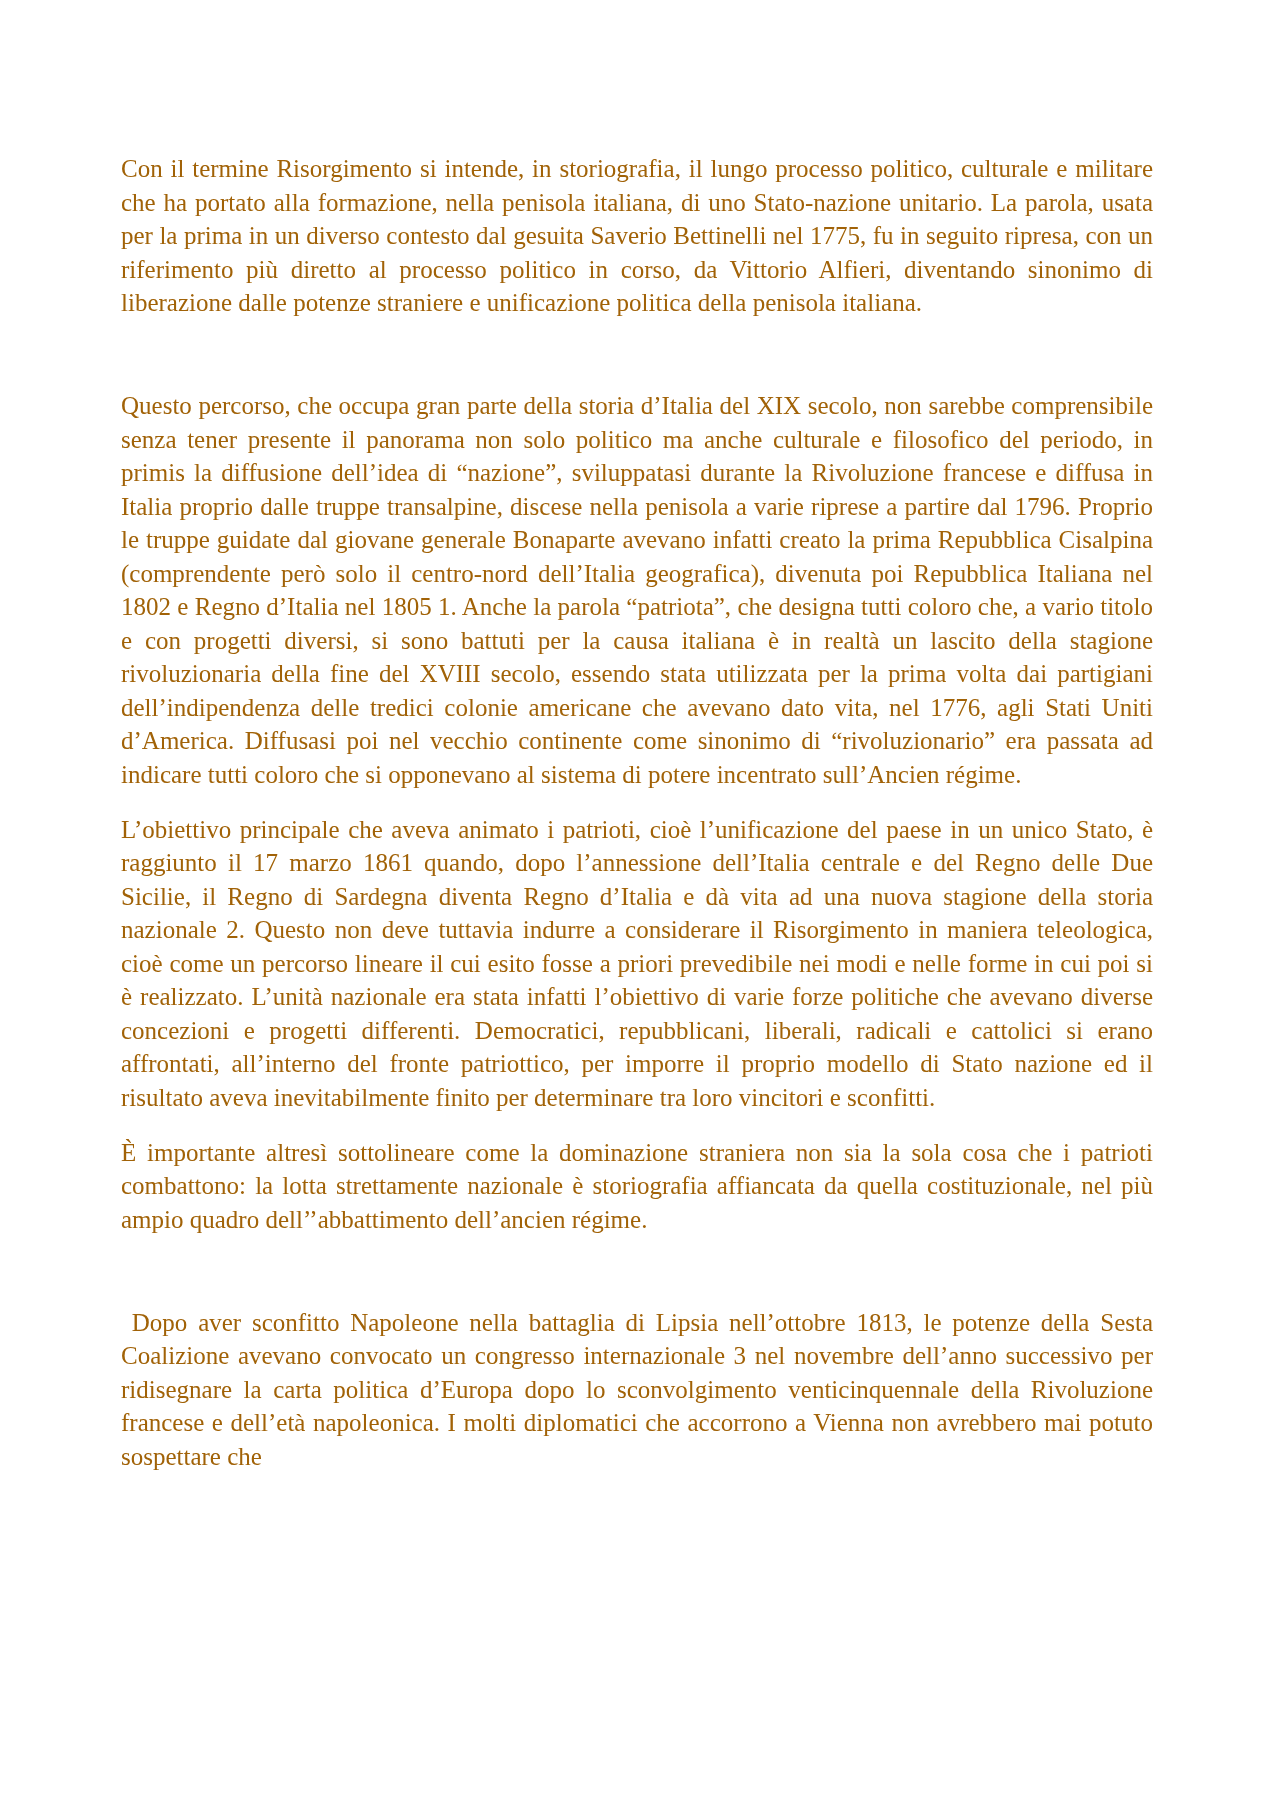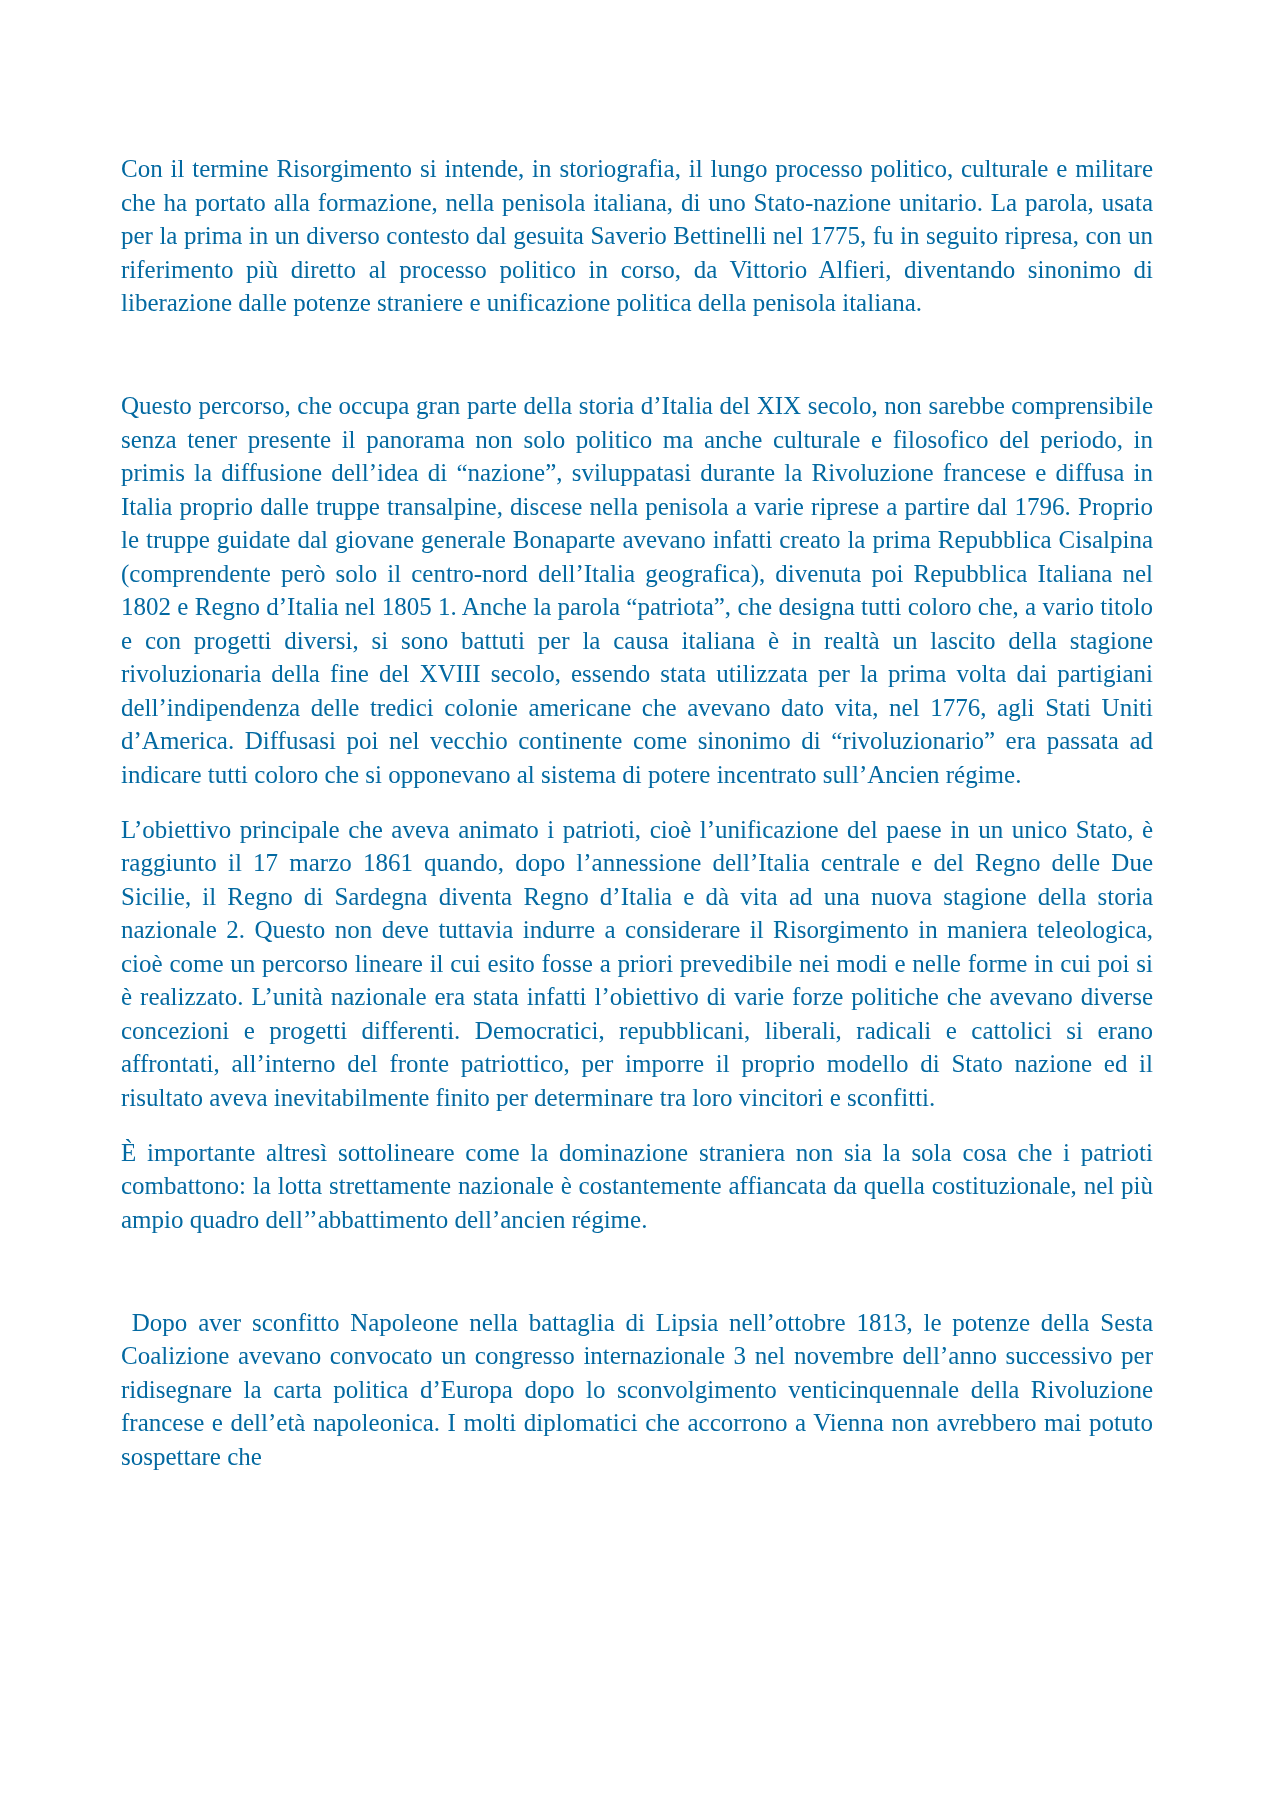--- a/index.html
+++ b/index.html
@@ -14,37 +14,37 @@
     overflow: hidden;
   }
   .page {
     position: absolute;
     left: 121px;
     top: 152px;
     width: 1032px;
     font-family: "Liberation Serif", "DejaVu Serif", serif;
     font-size: 25px;
     line-height: 33.5px;
-    color: #0369a1;
+    color: #a16207;
   }
   .para {
     margin: 0;
     text-align: justify;
     text-align-last: left;
     hyphens: none;
   }
   .gap-small { height: 21.5px; }
   .gap-large { height: 69.5px; }
 </style>
 </head>
 <body>
 
 <div class="page">
   <p class="para">Con il termine Risorgimento si intende, in storiografia, il lungo processo politico, culturale e militare che ha portato alla formazione, nella penisola italiana, di uno Stato-nazione unitario. La parola, usata per la prima in un diverso contesto dal gesuita Saverio Bettinelli nel 1775, fu in seguito ripresa, con un riferimento più diretto al processo politico in corso, da Vittorio Alfieri, diventando sinonimo di liberazione dalle potenze straniere e unificazione politica della penisola italiana.</p>
   <div class="gap-large"></div>
   <p class="para">Questo percorso, che occupa gran parte della storia d’Italia del XIX secolo, non sarebbe comprensibile senza tener presente il panorama non solo politico ma anche culturale e filosofico del periodo, in primis la diffusione dell’idea di “nazione”, sviluppatasi durante la Rivoluzione francese e diffusa in Italia proprio dalle truppe transalpine, discese nella penisola a varie riprese a partire dal 1796. Proprio le truppe guidate dal giovane generale Bonaparte avevano infatti creato la prima Repubblica Cisalpina (comprendente però solo il centro-nord dell’Italia geografica), divenuta poi Repubblica Italiana nel 1802 e Regno d’Italia nel 1805 1. Anche la parola “patriota”, che designa tutti coloro che, a vario titolo e con progetti diversi, si sono battuti per la causa italiana è in realtà un lascito della stagione rivoluzionaria della fine del XVIII secolo, essendo stata utilizzata per la prima volta dai partigiani dell’indipendenza delle tredici colonie americane che avevano dato vita, nel 1776, agli Stati Uniti d’America. Diffusasi poi nel vecchio continente come sinonimo di “rivoluzionario” era passata ad indicare tutti coloro che si opponevano al sistema di potere incentrato sull’Ancien régime.</p>
   <div class="gap-small"></div>
   <p class="para">L’obiettivo principale che aveva animato i patrioti, cioè l’unificazione del paese in un unico Stato, è raggiunto il 17 marzo 1861 quando, dopo l’annessione dell’Italia centrale e del Regno delle Due Sicilie, il Regno di Sardegna diventa Regno d’Italia e dà vita ad una nuova stagione della storia nazionale 2. Questo non deve tuttavia indurre a considerare il Risorgimento in maniera teleologica, cioè come un percorso lineare il cui esito fosse a priori prevedibile nei modi e nelle forme in cui poi si è realizzato. L’unità nazionale era stata infatti l’obiettivo di varie forze politiche che avevano diverse concezioni e progetti differenti. Democratici, repubblicani, liberali, radicali e cattolici si erano affrontati, all’interno del fronte patriottico, per imporre il proprio modello di Stato nazione ed il risultato aveva inevitabilmente finito per determinare tra loro vincitori e sconfitti.</p>
   <div class="gap-small"></div>
-  <p class="para">È importante altresì sottolineare come la dominazione straniera non sia la sola cosa che i patrioti combattono: la lotta strettamente nazionale è costantemente affiancata da quella costituzionale, nel più ampio quadro dell’’abbattimento dell’ancien régime.</p>
+  <p class="para">È importante altresì sottolineare come la dominazione straniera non sia la sola cosa che i patrioti combattono: la lotta strettamente nazionale è storiografia affiancata da quella costituzionale, nel più ampio quadro dell’’abbattimento dell’ancien régime.</p>
   <div class="gap-large"></div>
   <p class="para" style="white-space: pre-wrap;"> Dopo aver sconfitto Napoleone nella battaglia di Lipsia nell’ottobre 1813, le potenze della Sesta Coalizione avevano convocato un congresso internazionale 3 nel novembre dell’anno successivo per ridisegnare la carta politica d’Europa dopo lo sconvolgimento venticinquennale della Rivoluzione francese e dell’età napoleonica. I molti diplomatici che accorrono a Vienna non avrebbero mai potuto sospettare che</p>
 </div>
 
 </body></html>

